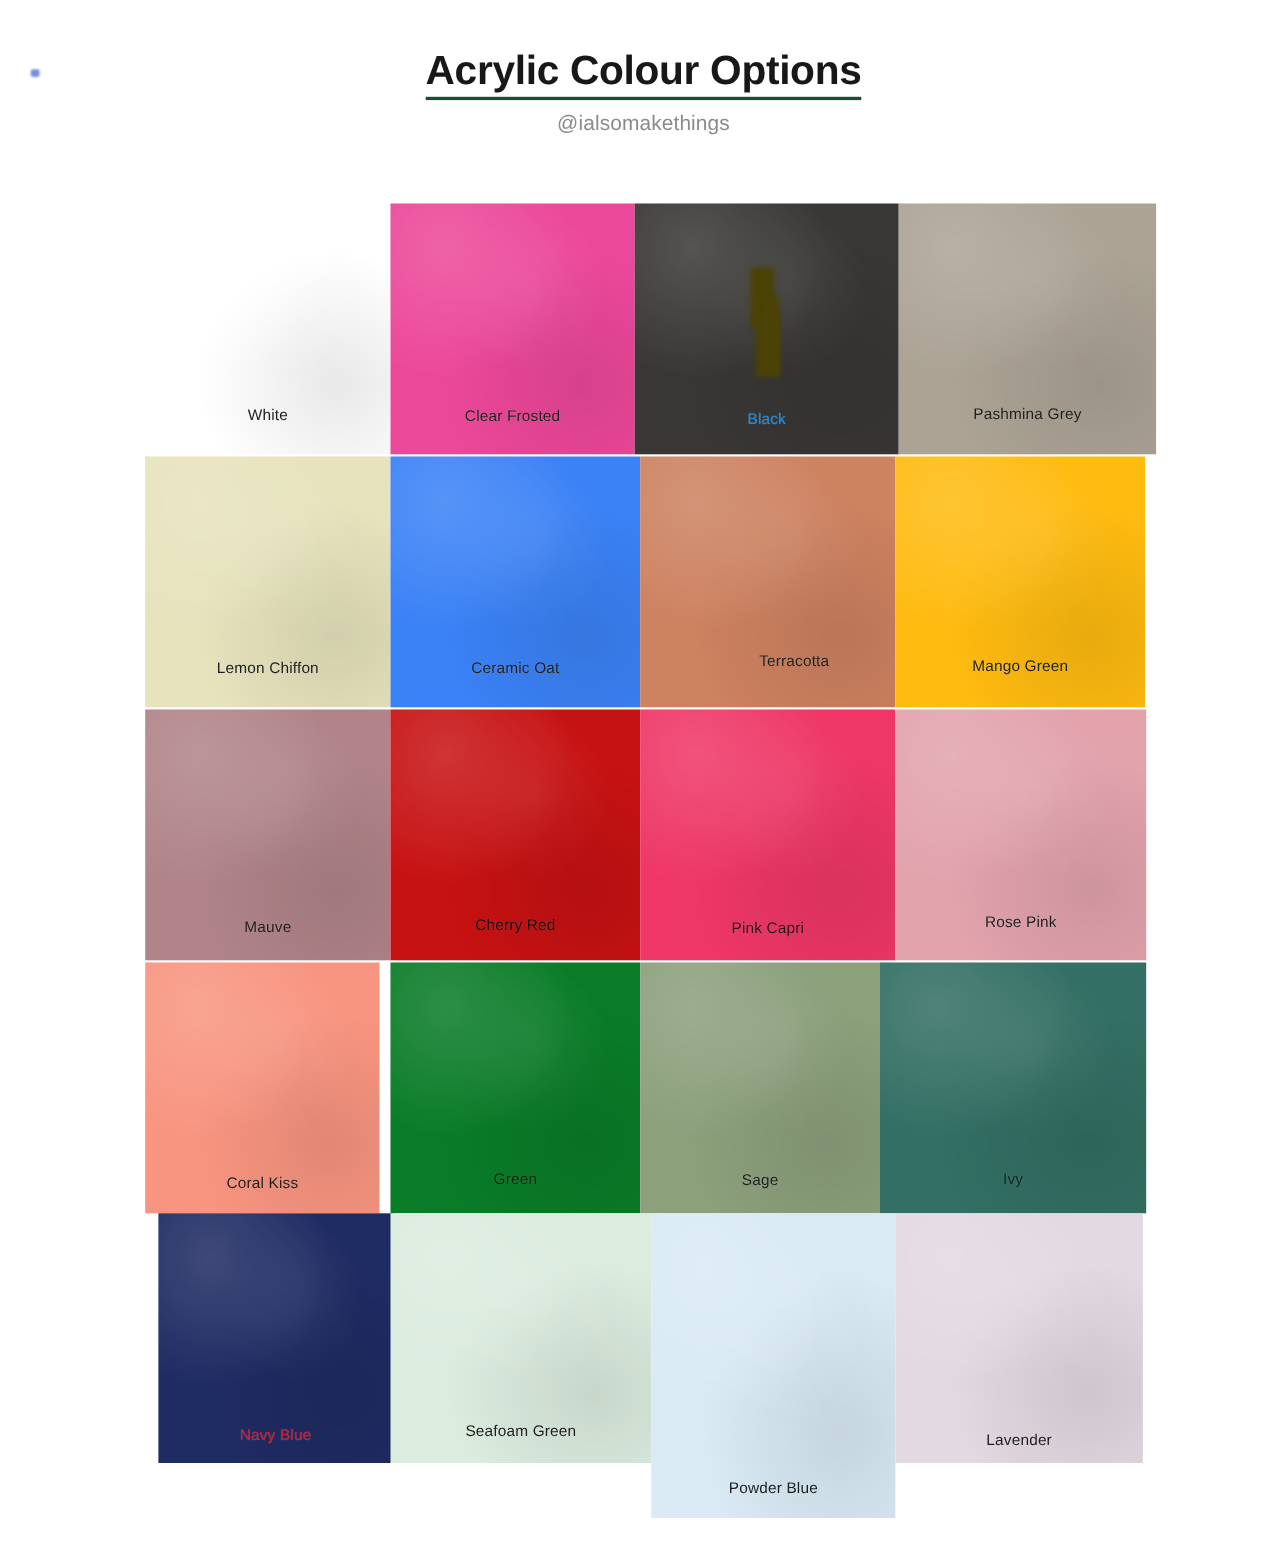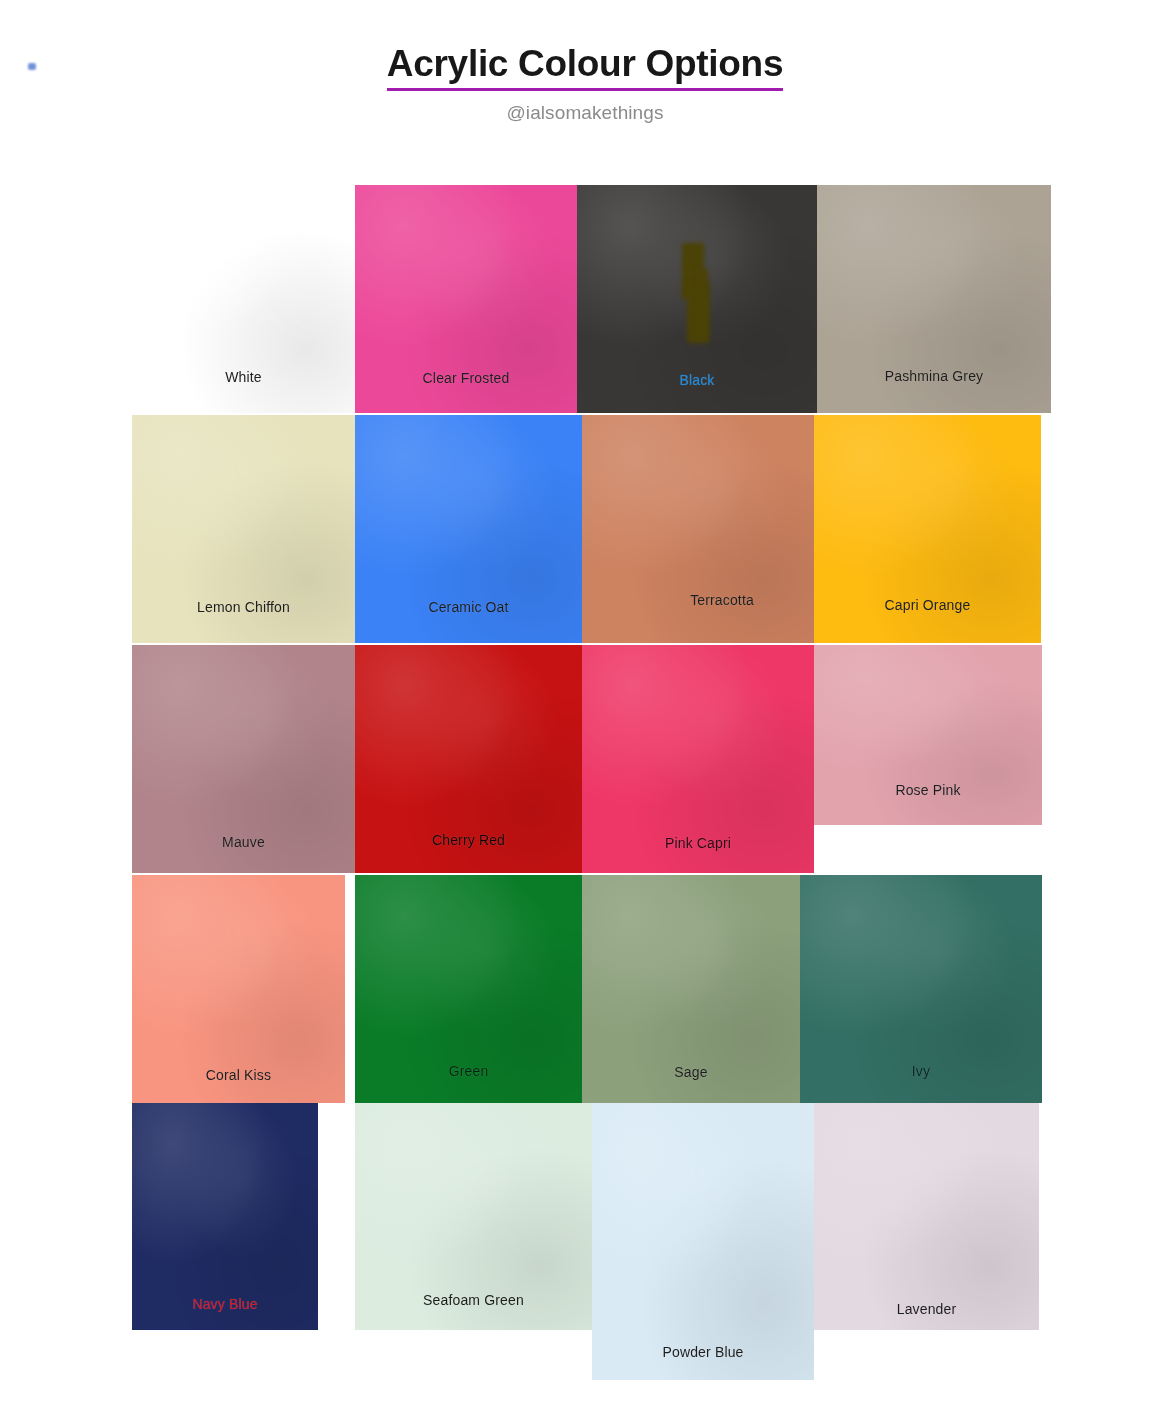--- a/index.html
+++ b/index.html
@@ -35,21 +35,21 @@
     width: 1170px;
     text-align: center;
   }
   .page-title {
     display: inline-block;
     margin-top: 44px;
     font-size: 37px;
     font-weight: bold;
     color: #181818;
     letter-spacing: -.3px;
-    border-bottom: 3px solid #a21caf;
+    border-bottom: 3px solid #14532d;
     padding-bottom: 3px;
     line-height: 1.1;
   }
   .page-subtitle {
     margin-top: 11px;
     font-size: 19px;
     color: #8b8b8b;
     letter-spacing: .1px;
   }
 
@@ -157,37 +157,37 @@
       <div class="swatch" style="left: 355px; width: 227px; height: 228px; background: #3b82f6;">
         <div class="swatch-texture"></div>
         <div class="swatch-label" style="bottom: 28px; color: rgb(29, 29, 29);">Ceramic Oat</div>
       </div>
       <div class="swatch" style="left: 582px; width: 232px; height: 228px; background: rgb(205, 130, 96);">
         <div class="swatch-texture"></div>
         <div class="swatch-label" style="bottom: 35px; color: rgb(29, 29, 29); padding-left: 48px;">Terracotta</div>
       </div>
       <div class="swatch" style="left: 814px; width: 227px; height: 228px; background: rgb(254, 187, 16);">
         <div class="swatch-texture"></div>
-        <div class="swatch-label" style="bottom: 30px; color: rgb(29, 29, 29);">Capri Orange</div>
+        <div class="swatch-label" style="bottom: 30px; color: rgb(29, 29, 29);">Mango Green</div>
       </div>
     </div>
     <div class="swatch-row" style="height: 228px; margin-top: 2px;">
       <div class="swatch" style="left: 132px; width: 223px; height: 228px; background: rgb(176, 132, 138);">
         <div class="swatch-texture"></div>
         <div class="swatch-label" style="bottom: 23px; color: rgb(29, 29, 29);">Mauve</div>
       </div>
       <div class="swatch" style="left: 355px; width: 227px; height: 228px; background: rgb(199, 18, 19);">
         <div class="swatch-texture"></div>
         <div class="swatch-label" style="bottom: 25px; color: rgb(20, 4, 4);">Cherry Red</div>
       </div>
       <div class="swatch" style="left: 582px; width: 232px; height: 228px; background: rgb(238, 55, 102);">
         <div class="swatch-texture"></div>
         <div class="swatch-label" style="bottom: 22px; color: rgb(42, 5, 17);">Pink Capri</div>
       </div>
-      <div class="swatch" style="left: 814px; width: 228px; height: 180px; background: rgb(226, 163, 173);">
+      <div class="swatch" style="left: 814px; width: 228px; height: 228px; background: rgb(226, 163, 173);">
         <div class="swatch-texture"></div>
         <div class="swatch-label" style="bottom: 27px; color: rgb(29, 29, 29);">Rose Pink</div>
       </div>
     </div>
     <div class="swatch-row" style="height: 228px; margin-top: 2px;">
       <div class="swatch" style="left: 355px; width: 227px; height: 228px; background: rgb(10, 124, 40);">
         <div class="swatch-texture"></div>
         <div class="swatch-label" style="bottom: 24px; color: rgb(4, 35, 12);">Green</div>
       </div>
       <div class="swatch" style="left: 132px; width: 213px; height: 228px; background: rgb(248, 149, 128);">
@@ -197,21 +197,21 @@
       <div class="swatch" style="left: 582px; width: 218px; height: 228px; background: rgb(140, 160, 124);">
         <div class="swatch-texture"></div>
         <div class="swatch-label" style="bottom: 23px; color: rgb(29, 29, 29);">Sage</div>
       </div>
       <div class="swatch" style="left: 800px; width: 242px; height: 228px; background: rgb(51, 111, 100);">
         <div class="swatch-texture"></div>
         <div class="swatch-label" style="bottom: 24px; color: rgb(8, 35, 30);">Ivy</div>
       </div>
     </div>
     <div class="swatch-row" style="height: 227px; margin-top: 0px;">
-      <div class="swatch" style="left: 132px; width: 186px; height: 227px; background: rgb(31, 43, 99); padding-left: 15px;">
+      <div class="swatch" style="left: 144px; width: 213px; height: 227px; background: rgb(31, 43, 99); padding-left: 15px;">
         <div class="swatch-texture"></div>
         <div class="swatch-label" style="bottom: 18px; color: rgb(211, 26, 43);">Navy Blue</div>
       </div>
       <div class="swatch" style="left: 355px; width: 237px; height: 227px; background: rgb(220, 236, 223);">
         <div class="swatch-texture"></div>
         <div class="swatch-label" style="bottom: 22px; color: rgb(29, 29, 29);">Seafoam Green</div>
       </div>
       <div class="swatch" style="left: 592px; width: 222px; height: 277px; background: rgb(217, 234, 245);">
         <div class="swatch-texture"></div>
         <div class="swatch-label" style="bottom: 20px; color: rgb(29, 29, 29);">Powder Blue</div>

